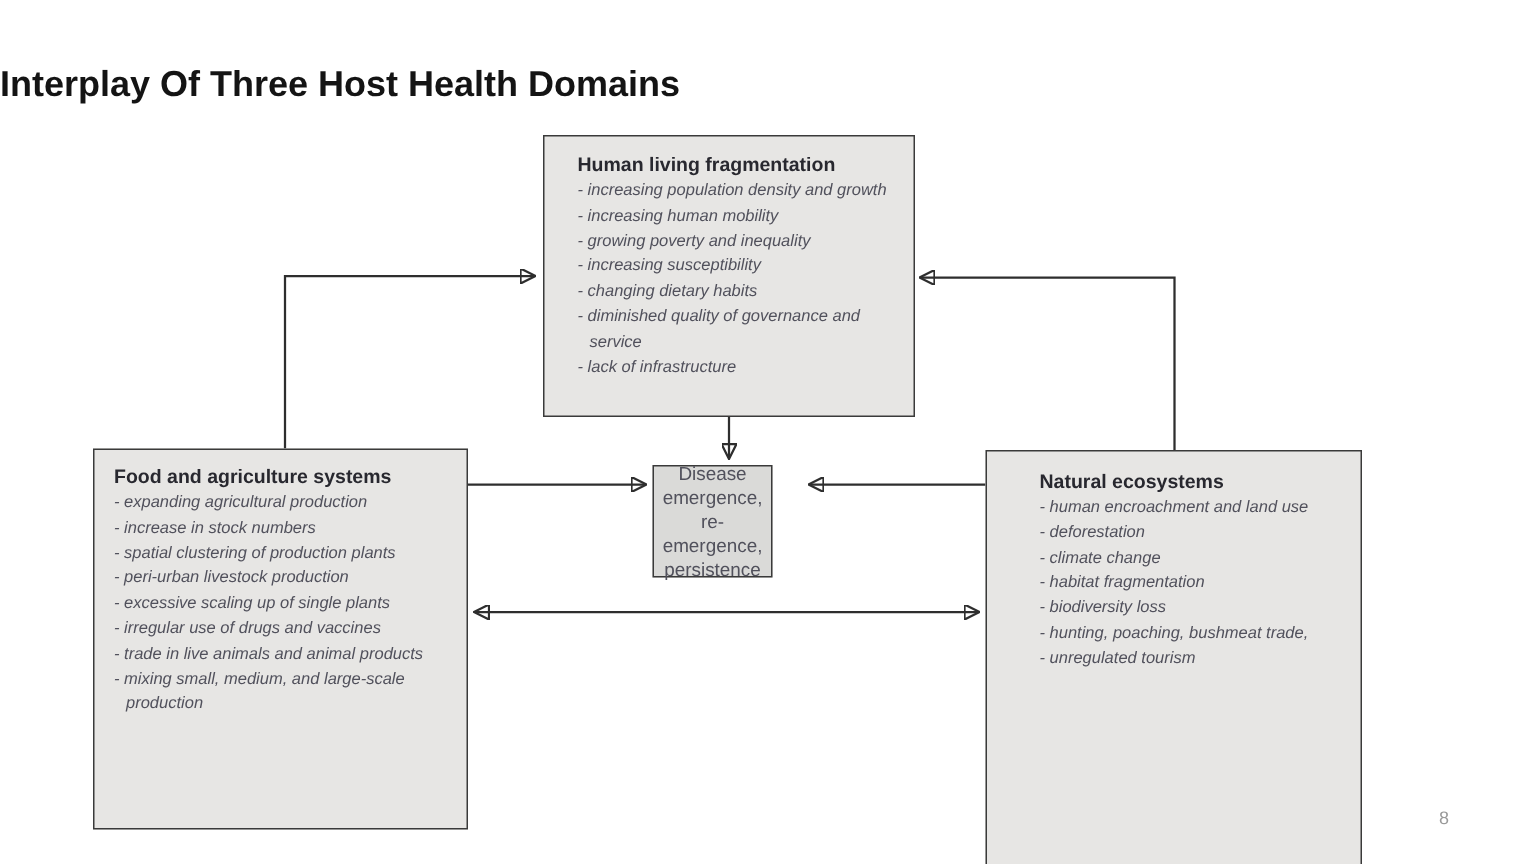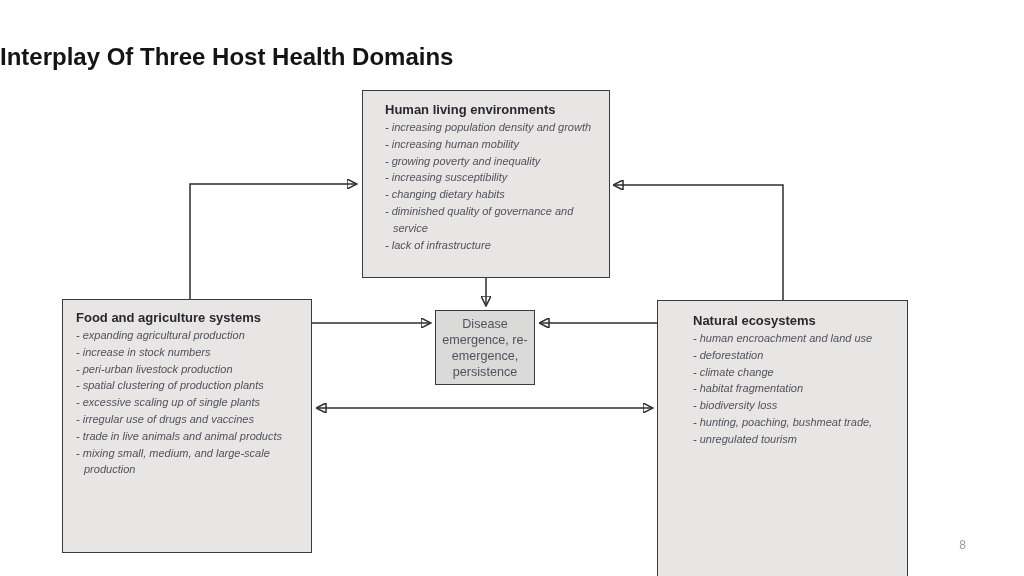--- a/index.html
+++ b/index.html
@@ -51,21 +51,21 @@
     font-size:11px;
     line-height:16.8px;
     padding-left:8px;
     text-indent:-8px;
     font-style:italic;
   }
   #box-human{left:362px;top:90px;width:248px;height:188px;padding:10px 6px 6px 22px;}
   #box-food{left:62px;top:299px;width:250px;height:254px;padding:9px 5px 16px 13px;}
   #box-natural{left:657px;top:300px;width:251px;height:312px;padding:11px 26px 6px 35px;}
   #box-disease{
-    left:435px;top:310px;width:100px;height:75px;
+    left:435px;top:310px;width:80px;height:75px;
     background:var(--center-fill);
     display:flex;align-items:center;justify-content:center;
     text-align:center;
   }
   #box-disease .center-text{
     font-size:12.6px;line-height:16px;color:var(--body-text);
     padding:2px 6px;
   }
 </style>
 </head>
@@ -83,39 +83,39 @@
     </defs>
     <path d="M190,299 L190,184 L356,184" marker-end="url(#ah)"></path>
     <path d="M783,300 L783,185 L614,185" marker-end="url(#ah)"></path>
     <path d="M486,278 L486,305" marker-end="url(#ah)"></path>
     <path d="M312,323 L430,323" marker-end="url(#ah)"></path>
     <path d="M657,323 L540,323" marker-end="url(#ah)"></path>
     <path d="M317,408 L652,408" marker-start="url(#ah)" marker-end="url(#ah)"></path>
   </svg>
 
   <div class="dbox" id="box-human">
-    <div class="dbox-header">Human living environments</div>
+    <div class="dbox-header">Human living fragmentation</div>
     <div class="dbox-items">
         <div class="item">- increasing population density and growth</div>
         <div class="item">- increasing human mobility</div>
         <div class="item">- growing poverty and inequality</div>
         <div class="item">- increasing susceptibility</div>
         <div class="item">- changing dietary habits</div>
         <div class="item">- diminished quality of governance and service</div>
         <div class="item">- lack of infrastructure</div>
       </div>
   </div>
 
   <div class="dbox" id="box-food">
     <div class="dbox-header">Food and agriculture systems</div>
     <div class="dbox-items">
         <div class="item">- expanding agricultural production</div>
         <div class="item">- increase in stock numbers</div>
+        <div class="item">- spatial clustering of production plants</div>
         <div class="item">- peri-urban livestock production</div>
-        <div class="item">- spatial clustering of production plants</div>
         <div class="item">- excessive scaling up of single plants</div>
         <div class="item">- irregular use of drugs and vaccines</div>
         <div class="item">- trade in live animals and animal products</div>
         <div class="item">- mixing small, medium, and large-scale production</div>
       </div>
   </div>
 
   <div class="dbox" id="box-natural">
     <div class="dbox-header">Natural ecosystems</div>
     <div class="dbox-items">

